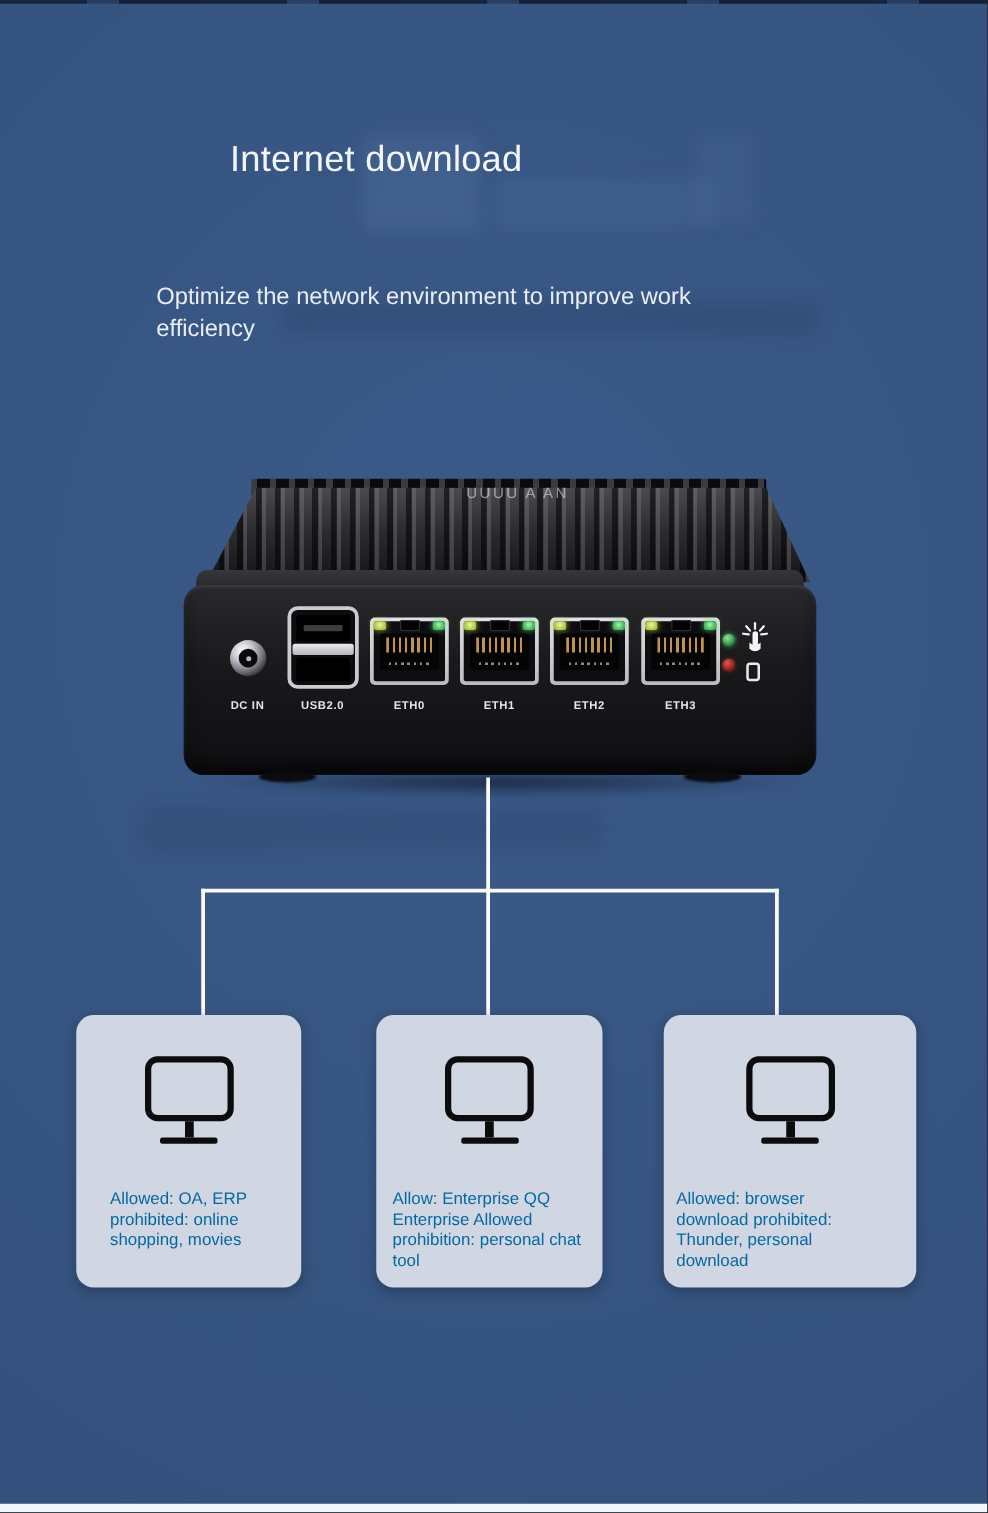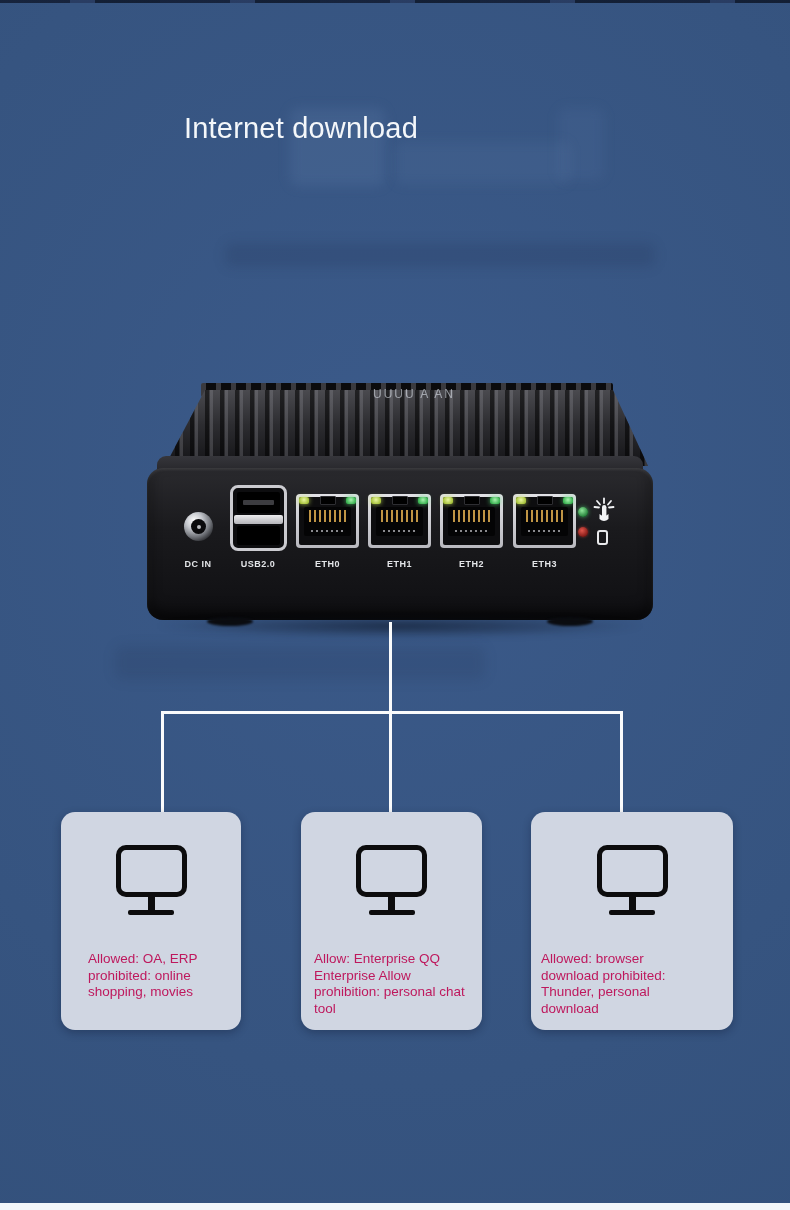--- a/index.html
+++ b/index.html
@@ -98,41 +98,45 @@
   .tl-dc{left:389px;top:711px;width:3px;height:102px;}
   .tl-dr{left:620px;top:711px;width:3px;height:102px;}
   
   .card{position:absolute;top:812px;height:218px;border-radius:14px;background:#d0d6e2;
     box-shadow:0 3px 9px rgba(12,22,48,.32);}
   .card.c1{left:61px;width:180px;} .card.c2{left:301px;width:181px;} .card.c3{left:531px;width:202px;}
   .monitor{margin:33px auto 0;width:71px;}
   .monitor .screen{width:71px;height:52px;border:5px solid #0c0c0d;border-radius:10px;}
   .monitor .stem{width:7px;height:13px;background:#0c0c0d;margin:0 auto;}
   .monitor .base{width:46px;height:5px;background:#0c0c0d;border-radius:2px;margin:0 auto;}
-  .card-text{position:absolute;top:139px;font-size:13.5px;line-height:16.5px;color:#be185d;}
+  .card-text{position:absolute;top:139px;font-size:13.5px;line-height:16.5px;color:#0369a1;}
   .c1 .card-text{left:27px;right:6px;}
   .c2 .card-text{left:13px;right:4px;}
   .c3 .card-text{left:10px;right:4px;}
   .card-line{white-space:nowrap;}
 </style>
 </head>
 <body>
 
 <div class="canvas">
 
   <div class="top-strip"></div>
 
   <div class="ghost g1"></div>
   <div class="ghost g2"></div>
   <div class="ghost g3"></div>
   <div class="ghost g4"></div>
   <div class="ghost g5"></div>
 
   <div class="title">
     <div>Internet download</div>
+  </div>
+  <div class="subtitle">
+    <div>Optimize the network environment to improve work</div>
+    <div>efficiency</div>
   </div>
 
   <div class="device">
     <div class="fin-tips"></div>
     <div class="fins"></div>
     <div class="device-watermark">UUUU A AN</div>
     <div class="lid"></div>
     <div class="chassis"></div>
 
     <div class="dc-jack">
@@ -237,21 +241,21 @@
   </div>
 
   <div class="card c2">
     <div class="monitor">
       <div class="screen"></div>
       <div class="stem"></div>
       <div class="base"></div>
     </div>
     <div class="card-text">
       <div class="card-line">Allow: Enterprise QQ</div>
-      <div class="card-line">Enterprise Allow</div>
+      <div class="card-line">Enterprise Allowed</div>
       <div class="card-line">prohibition: personal chat</div>
       <div class="card-line">tool</div>
     </div>
   </div>
 
   <div class="card c3">
     <div class="monitor">
       <div class="screen"></div>
       <div class="stem"></div>
       <div class="base"></div>

